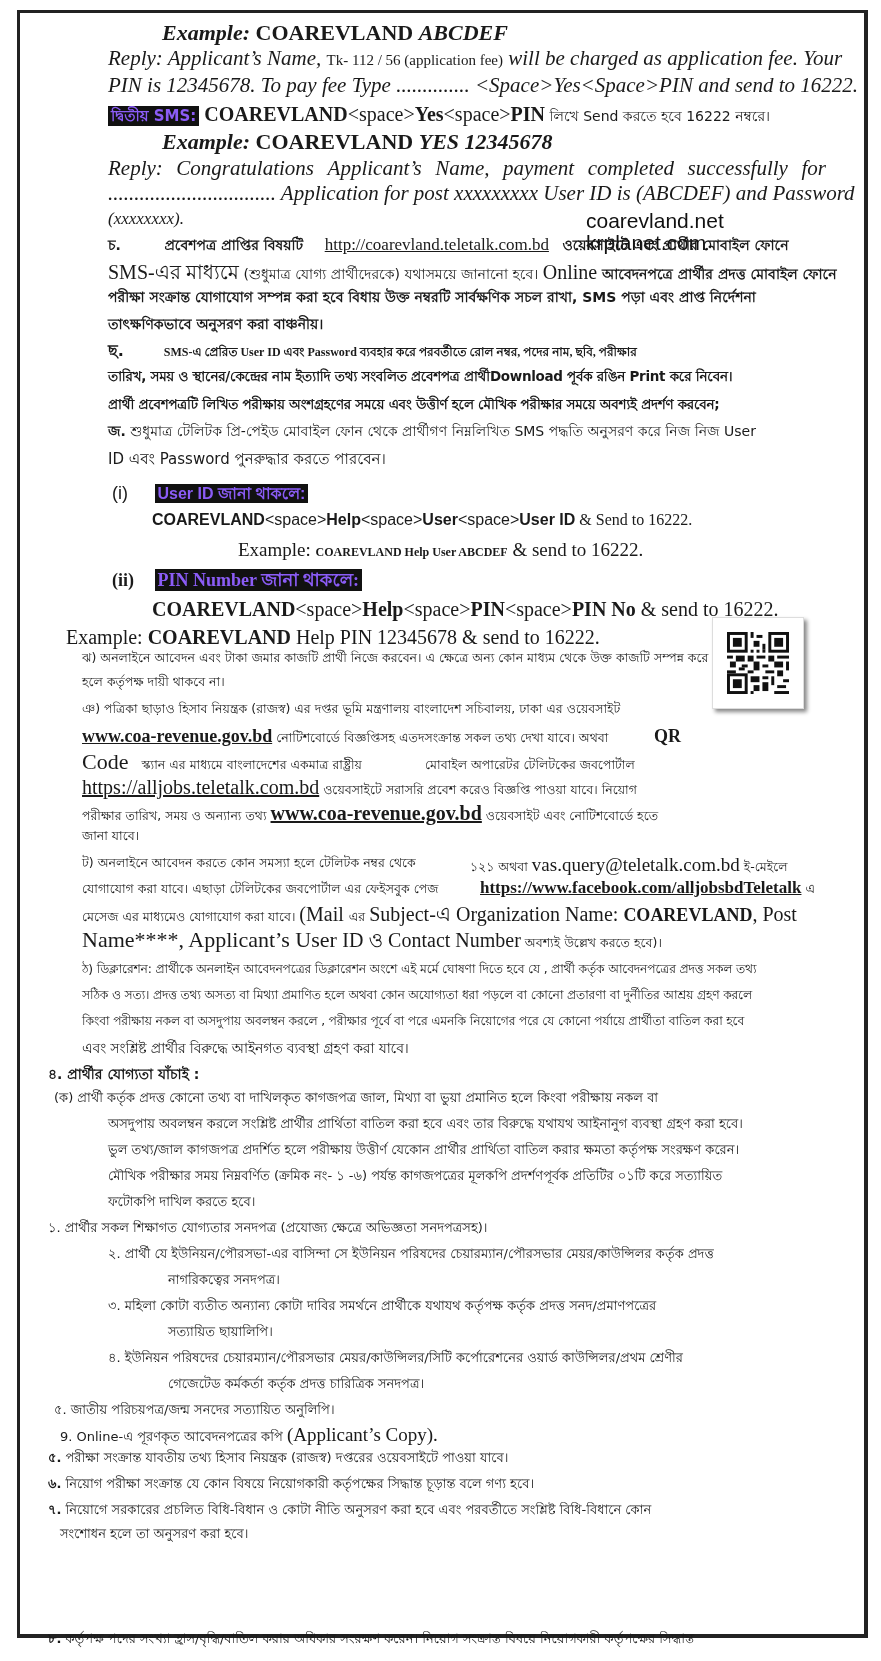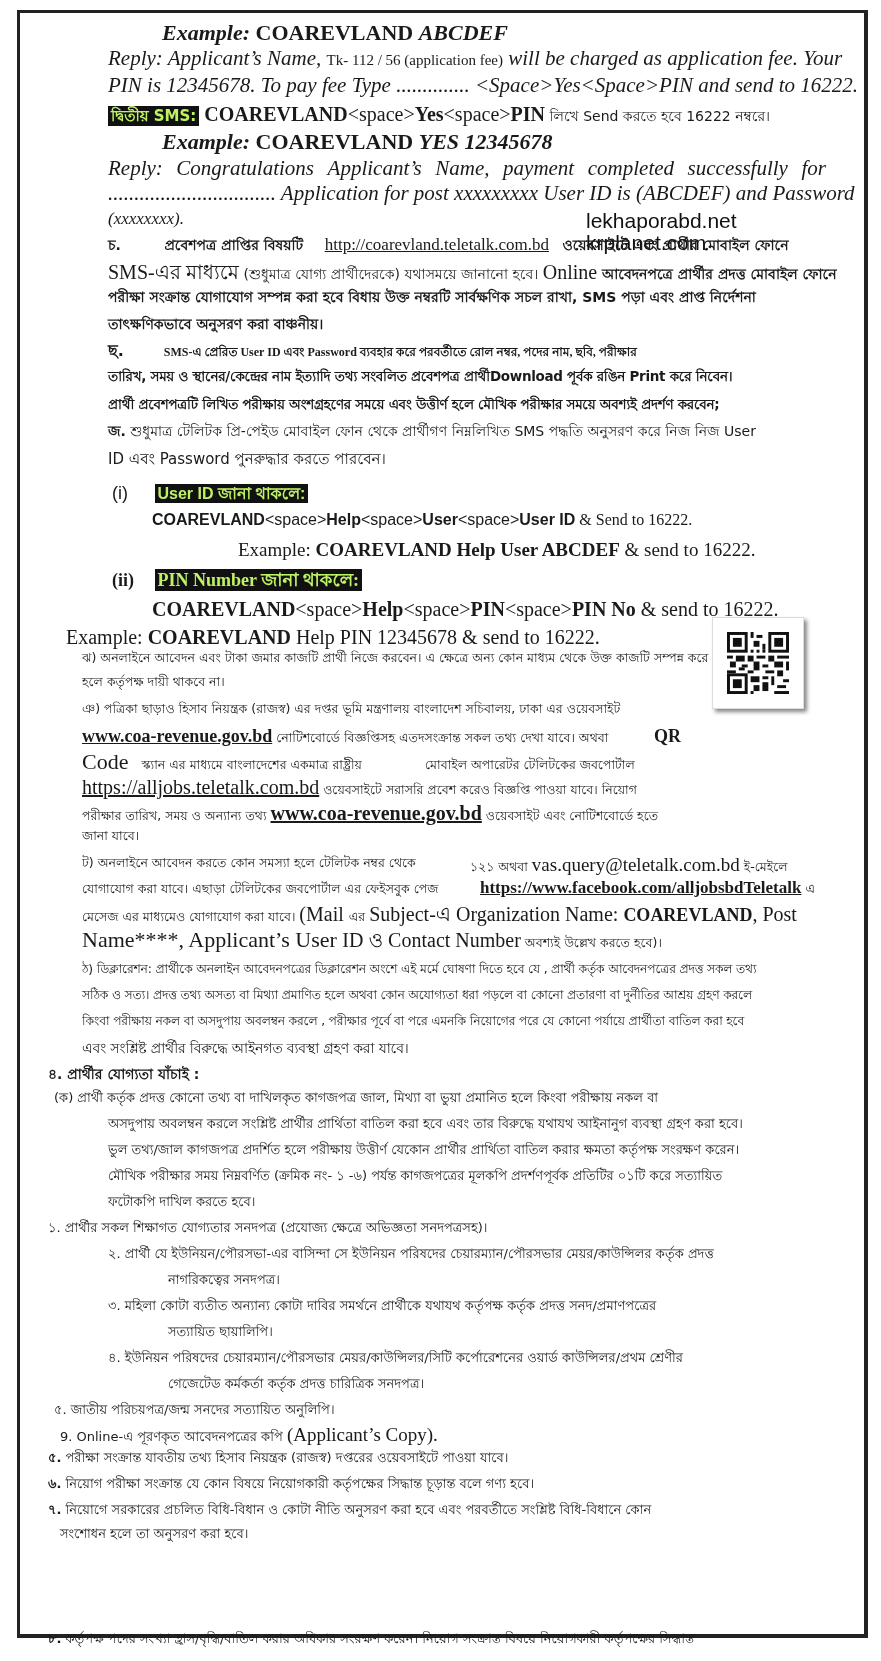--- a/index.html
+++ b/index.html
@@ -5,21 +5,21 @@
   html, body { margin: 0; padding: 0; background: #ffffff; }
   body { width: 881px; height: 1661px; position: relative; overflow: hidden; font-family: "Liberation Serif", serif; color: #1a1a1a; }
   .frame { position: absolute; left: 17px; top: 10px; width: 851px; height: 1628px; border: 3px solid #222; border-right-width: 4px; border-bottom-width: 4px; box-sizing: border-box; }
   .ln { position: absolute; white-space: nowrap; line-height: 1; }
   .it { font-style: italic; }
   .b { font-weight: bold; }
   .bn { font-family: "DejaVu Sans", sans-serif; }
   .serif { font-family: "Liberation Serif", serif; }
   .sans { font-family: "Liberation Sans", sans-serif; }
   .u { text-decoration: underline; }
-  .blk { background: #111; color: #bef264; padding: 1px 3px; }
+  .blk { background: #111; color: #8b5cf6; padding: 1px 3px; }
   .just { display: flex; justify-content: space-between; }
   .wm { position: absolute; font-family: "Liberation Sans", sans-serif; font-size: 21px; color: #111; line-height: 1; }
   .qr { position: absolute; left: 712px; top: 617px; width: 90px; height: 90px; background: #fff; box-shadow: 3px 3px 4px #888; border: 1px solid #ddd; }
   .qr svg { position: absolute; left: 14px; top: 14px; }
 </style>
 </head>
 <body>
 
 <div class="frame"></div>
 
@@ -48,21 +48,21 @@
   <span>Applicant’s</span>
   <span>Name,</span>
   <span>payment</span>
   <span>completed</span>
   <span>successfully</span>
   <span>for</span>
 </div>
 <div class="ln serif it" style="left:108px;top:183px;font-size:21px;">................................ Application for post xxxxxxxxx User ID is (ABCDEF) and Password</div>
 <div class="ln serif it" style="left:108px;top:210px;font-size:17px;text-align:right;">(xxxxxxxx).</div>
 
-<div class="wm" style="left:586px;top:210px;">lekhaporabd.net</div>
+<div class="wm" style="left:586px;top:210px;">coarevland.net</div>
 <div class="wm" style="left:586px;top:232px;">krplanet.com</div>
 
 <div class="ln" style="left:108px;top:236px;font-size:14px;">
   <span class="bn b">চ.</span>
   <span class="bn b" style="margin-left:40px;">প্রবেশপত্র প্রাপ্তির বিষয়টি</span>
   <span class="serif u" style="margin-left:18px;font-size:17px;">http://coarevland.teletalk.com.bd</span>
   <span class="bn b" style="margin-left:10px;">ওয়েবসাইটে এবং প্রার্থীর মোবাইল ফোনে</span>
 </div>
 <div class="ln" style="left:108px;top:262px;font-size:14px;">
   <span class="serif" style="font-size:20px;">SMS-এর মাধ্যমে</span><span class="bn"> (শুধুমাত্র যোগ্য প্রার্থীদেরকে) যথাসময়ে জানানো হবে। </span><span class="serif" style="font-size:20px;">Online</span><span class="bn b"> আবেদনপত্রে প্রার্থীর প্রদত্ত মোবাইল ফোনে</span>
@@ -84,21 +84,21 @@
 <div class="ln bn" style="left:108px;top:452px;font-size:15px;">ID এবং Password পুনরুদ্ধার করতে পারবেন।</div>
 
 <div class="ln" style="left:112px;top:484px;font-size:18px;">
   <span class="sans">(i)</span>
   <span class="blk sans b" style="margin-left:22px;font-size:16px;">User ID জানা থাকলে:</span>
 </div>
 <div class="ln" style="left:152px;top:512px;font-size:16px;">
   <span class="sans b">COAREVLAND</span><span class="sans">&lt;space&gt;</span><span class="sans b">Help</span><span class="sans">&lt;space&gt;</span><span class="sans b">User</span><span class="sans">&lt;space&gt;</span><span class="sans b">User ID</span><span class="serif"> &amp; Send to 16222.</span>
 </div>
 <div class="ln serif" style="left:238px;top:540px;font-size:19px;">
-  <span>Example: </span><span class="b" style="font-size:19px;">COAREVLAND Help User ABCDEF</span><span> &amp; send to 16222.</span>
+  <span>Example: </span><span class="b" style="font-size:12px;">COAREVLAND Help User ABCDEF</span><span> &amp; send to 16222.</span>
 </div>
 
 <div class="ln" style="left:112px;top:571px;font-size:18px;">
   <span class="serif b">(ii)</span>
   <span class="blk serif b" style="margin-left:16px;font-size:18px;">PIN Number জানা থাকলে:</span>
 </div>
 <div class="ln serif" style="left:152px;top:599px;font-size:20px;">
   <span class="b">COAREVLAND</span><span>&lt;space&gt;</span><span class="b">Help</span><span>&lt;space&gt;</span><span class="b">PIN</span><span>&lt;space&gt;</span><span class="b">PIN No</span><span> &amp; send to 16222.</span>
 </div>
 <div class="ln serif" style="left:66px;top:627px;font-size:20px;">

